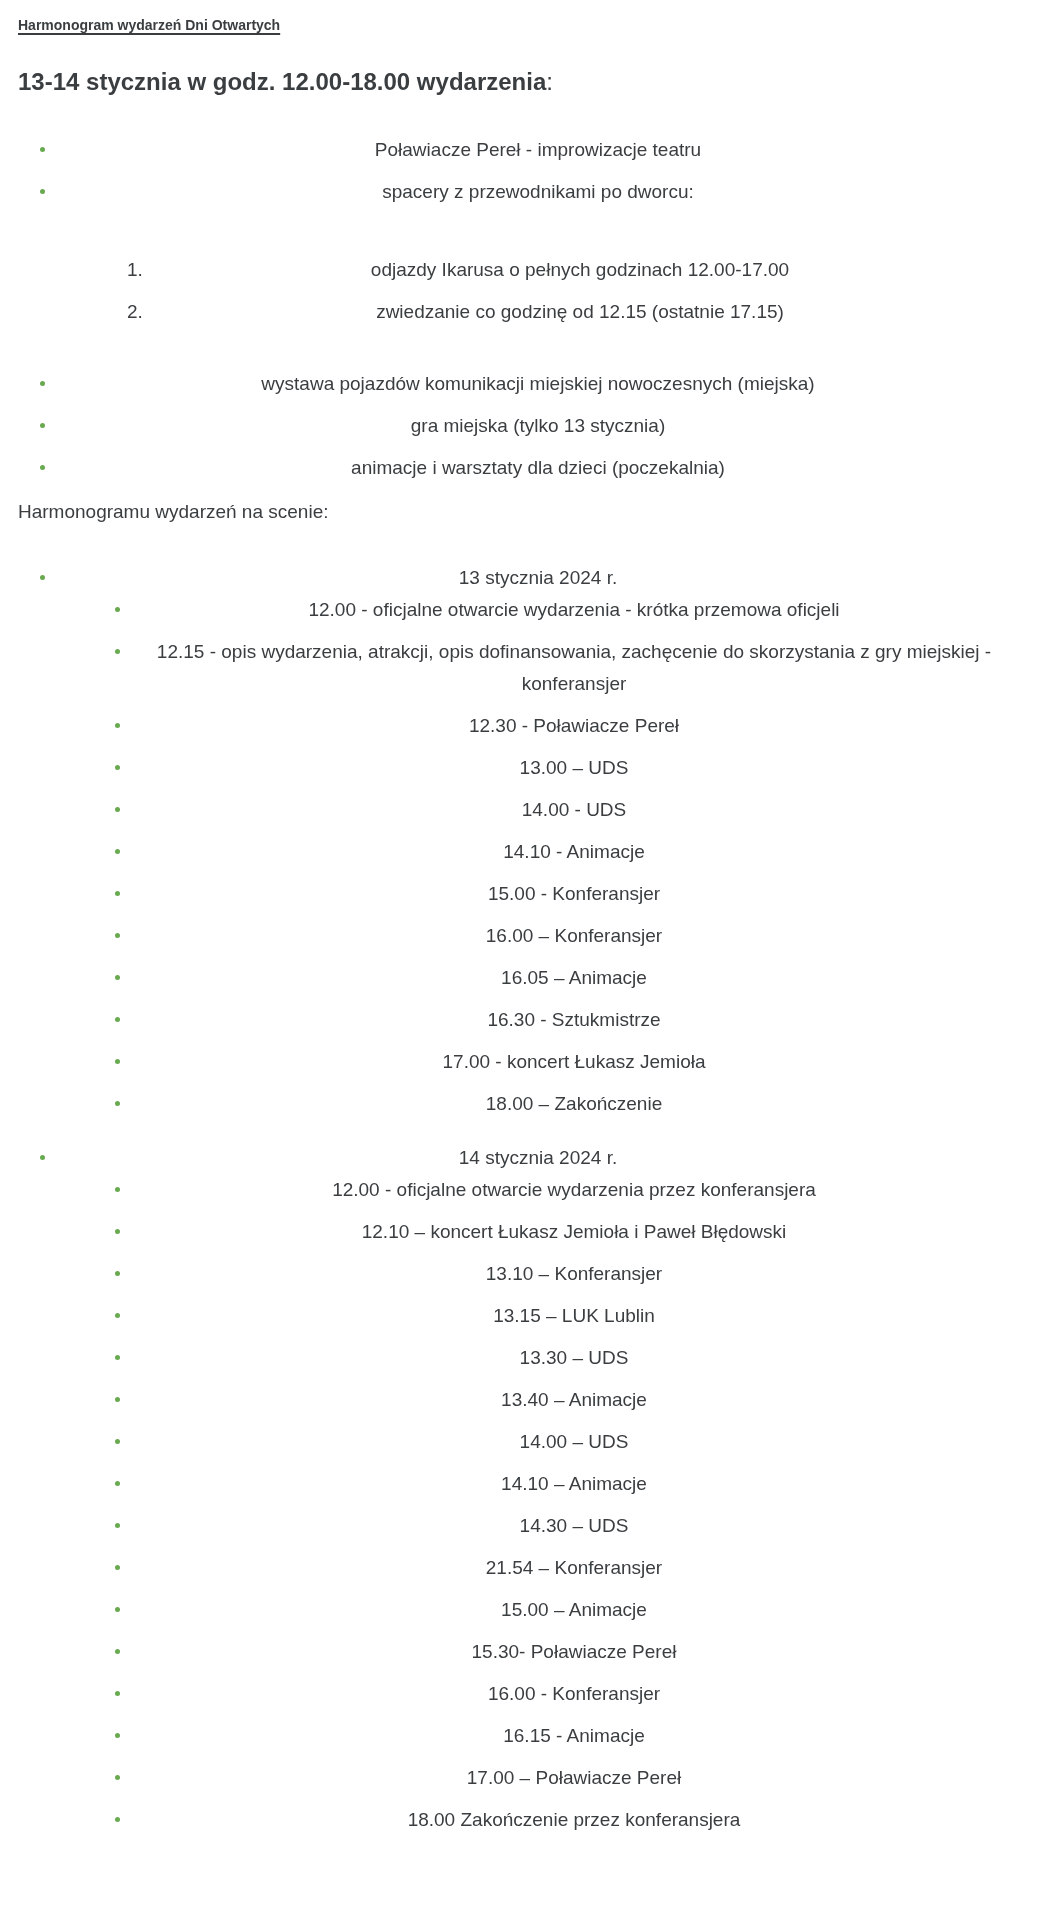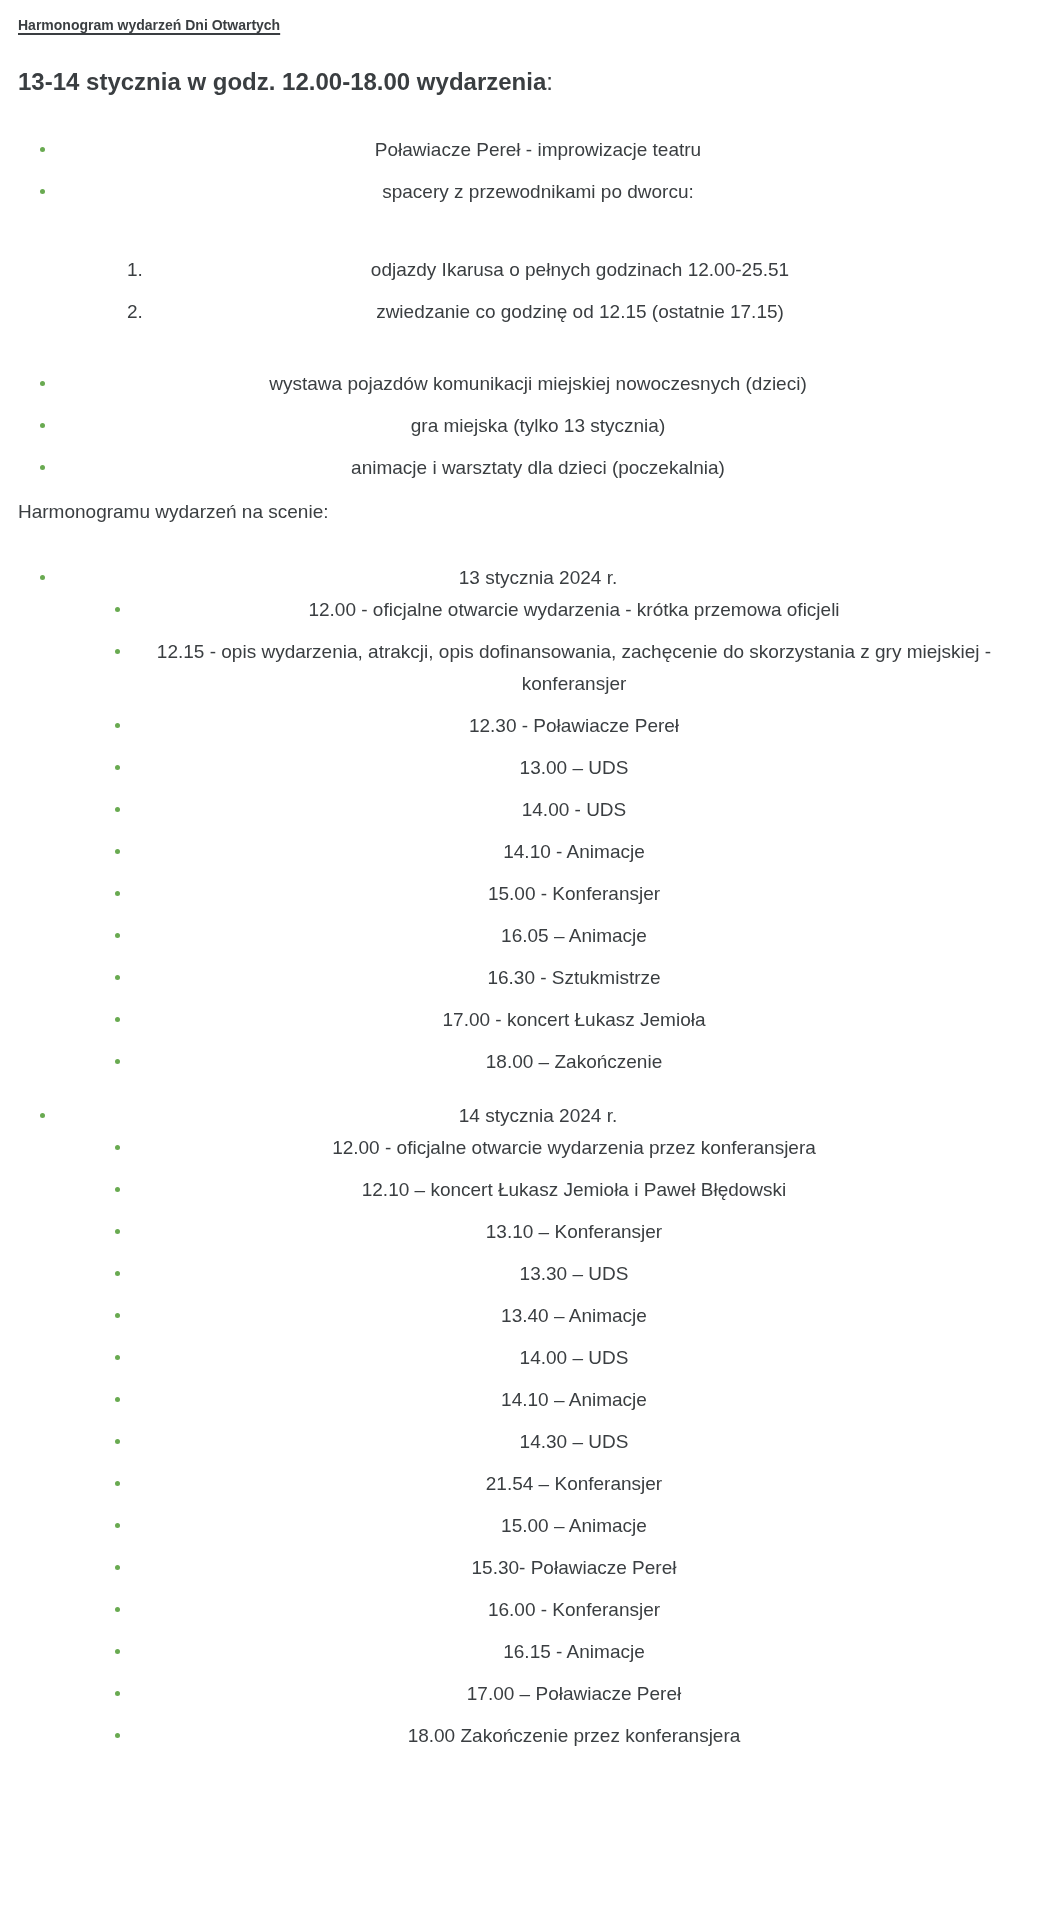--- a/index.html
+++ b/index.html
@@ -96,30 +96,30 @@
   <ul class="lv1">
     <li>
       <span class="bullet"></span>
       <span>Poławiacze Pereł - improwizacje teatru</span>
     </li>
     <li>
       <span class="bullet"></span>
       <span>spacery z przewodnikami po dworcu:</span>
       <ol class="olist">
         <li>
-          <span>odjazdy Ikarusa o pełnych godzinach 12.00-25.51</span>
+          <span>odjazdy Ikarusa o pełnych godzinach 12.00-17.00</span>
         </li>
         <li>
           <span>zwiedzanie co godzinę od 12.15 (ostatnie 17.15)</span>
         </li>
       </ol>
     </li>
     <li>
       <span class="bullet"></span>
-      <span>wystawa pojazdów komunikacji miejskiej nowoczesnych (dzieci)</span>
+      <span>wystawa pojazdów komunikacji miejskiej nowoczesnych (miejska)</span>
     </li>
     <li>
       <span class="bullet"></span>
       <span>gra miejska (tylko 13 stycznia)</span>
     </li>
     <li>
       <span class="bullet"></span>
       <span>animacje i warsztaty dla dzieci (poczekalnia)</span>
     </li>
   </ul>
@@ -161,20 +161,24 @@
             <span class="b2"></span>
             <span>14.10 - Animacje</span>
           </li>
 
           <li>
             <span class="b2"></span>
             <span>15.00 - Konferansjer</span>
           </li>
 
 
+          <li>
+            <span class="b2"></span>
+            <span>16.00 – Konferansjer</span>
+          </li>
 
           <li>
             <span class="b2"></span>
             <span>16.05 – Animacje</span>
           </li>
 
           <li>
             <span class="b2"></span>
             <span>16.30 - Sztukmistrze</span>
           </li>
@@ -203,20 +207,24 @@
           <li>
             <span class="b2"></span>
             <span>12.10 – koncert Łukasz Jemioła i Paweł Błędowski</span>
           </li>
 
           <li>
             <span class="b2"></span>
             <span>13.10 – Konferansjer</span>
           </li>
 
+          <li>
+            <span class="b2"></span>
+            <span>13.15 – LUK Lublin</span>
+          </li>
 
           <li>
             <span class="b2"></span>
             <span>13.30 – UDS</span>
           </li>
 
           <li>
             <span class="b2"></span>
             <span>13.40 – Animacje</span>
           </li>

